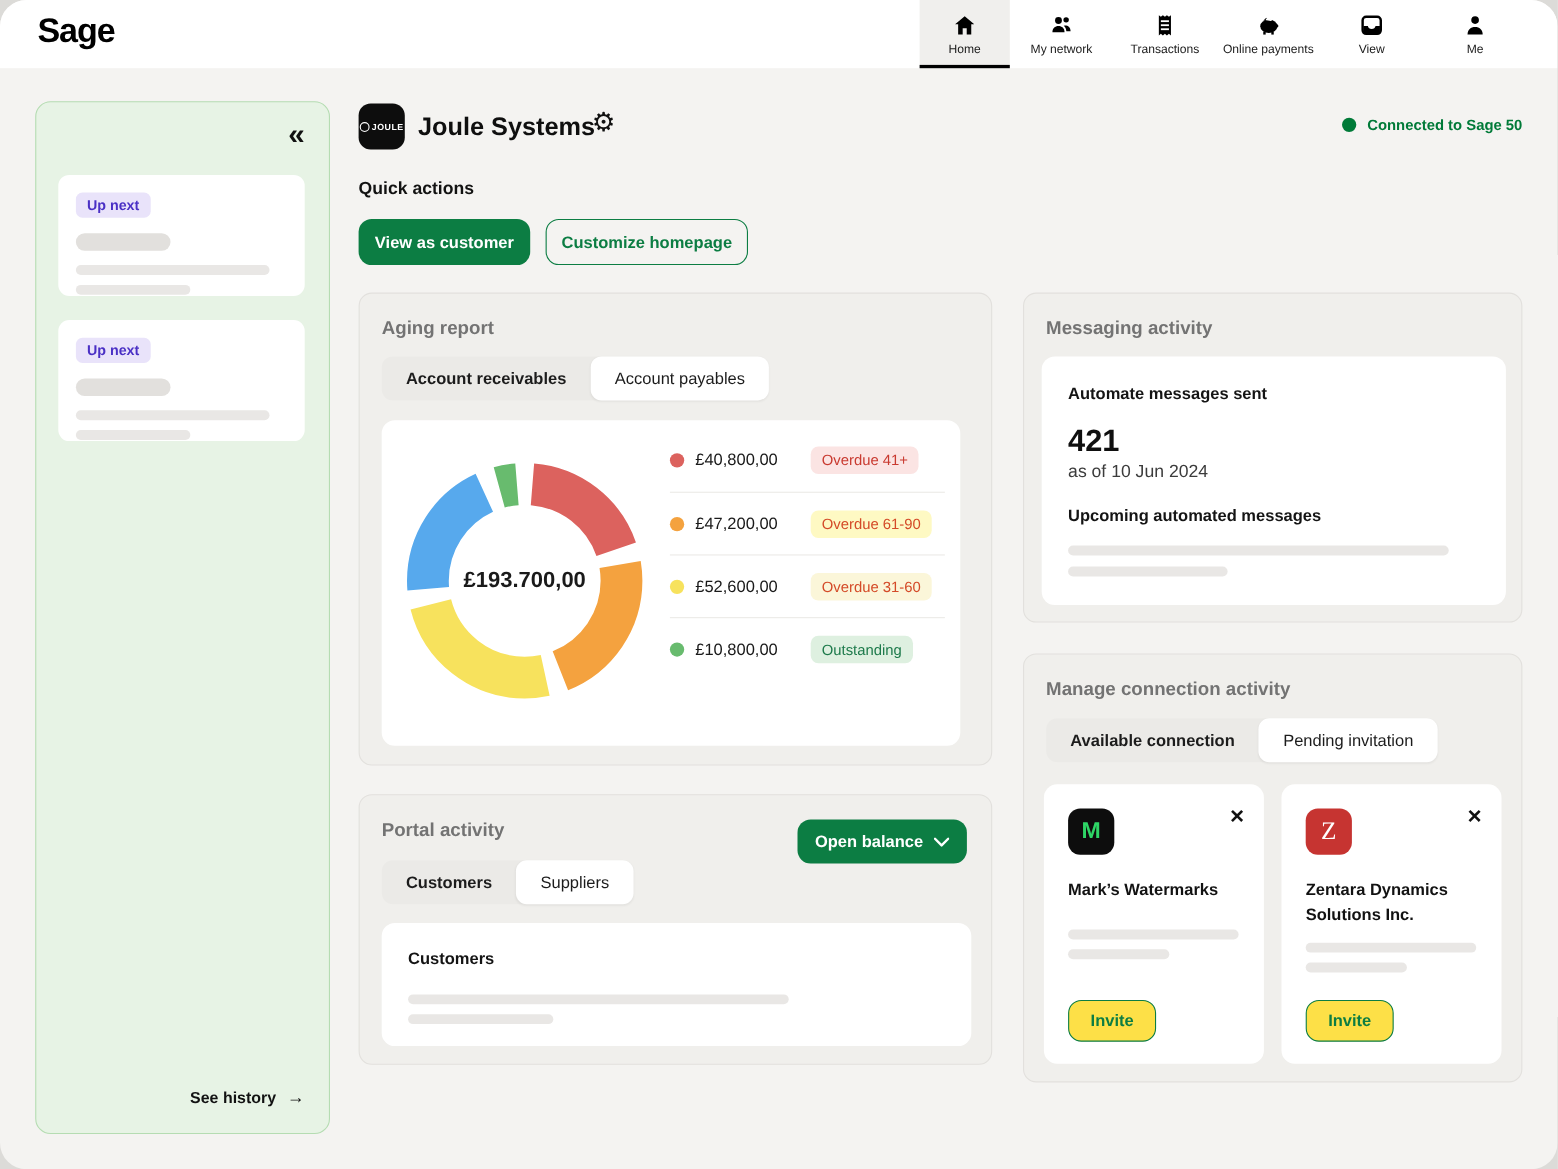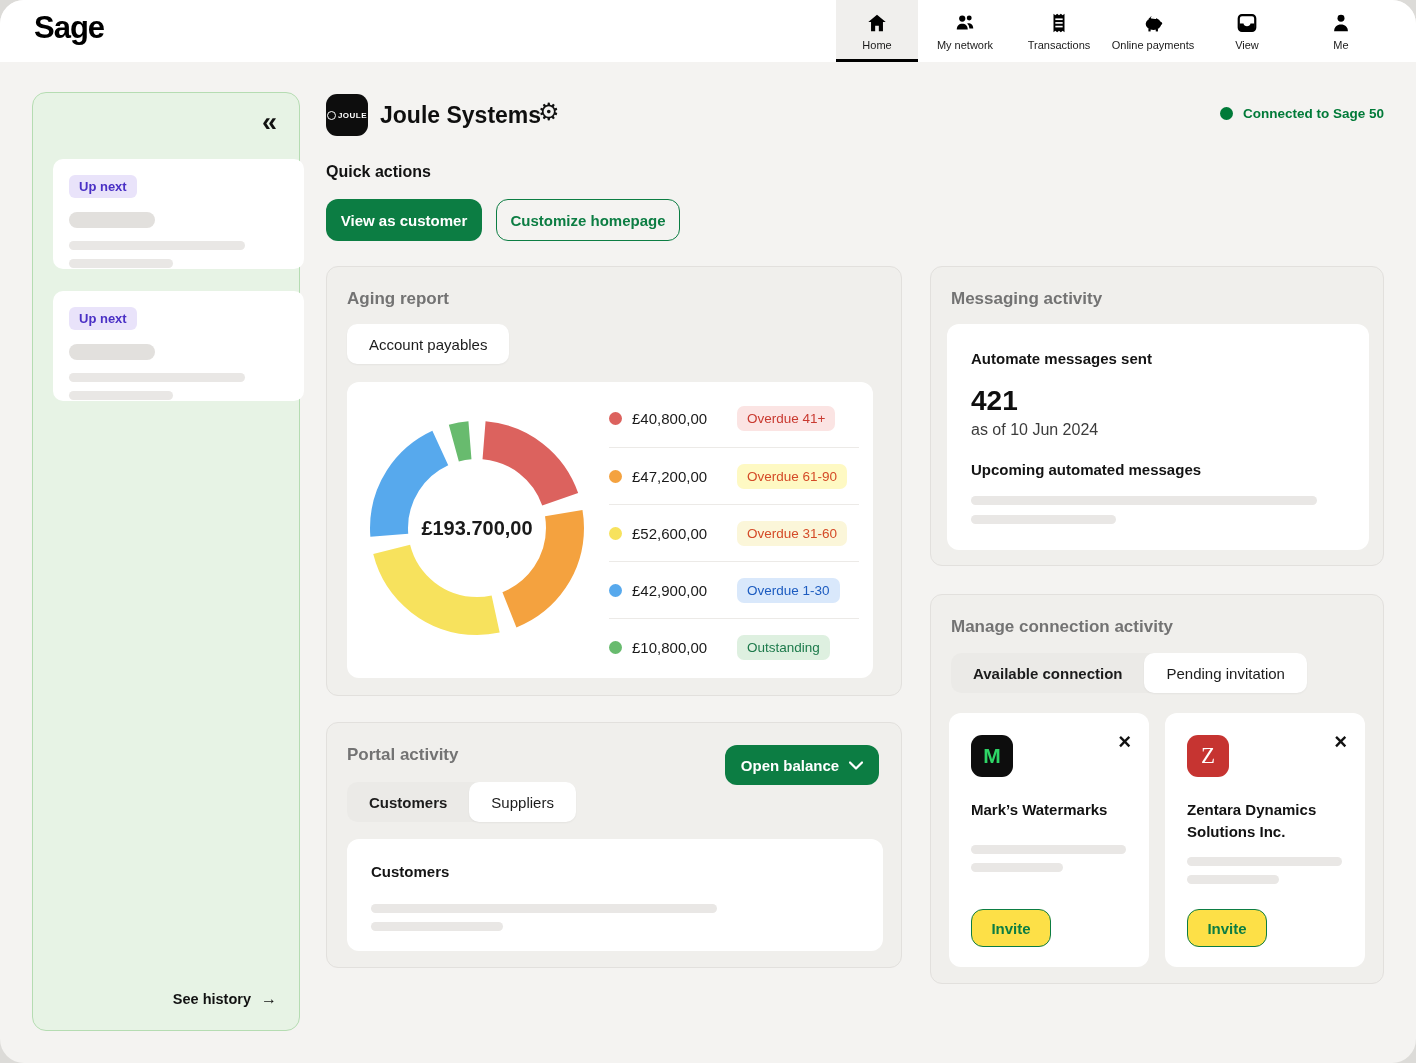--- a/index.html
+++ b/index.html
@@ -14,21 +14,21 @@
   .nav { position:absolute; right:28px; top:0; height:62px; display:flex; }
   .nav-item { position:relative; width:94px; height:62px; display:flex; flex-direction:column; align-items:center; justify-content:center; gap:5px; cursor:pointer; }
   .nav-item.active { background:#f0efed; }
   .nav-item.active::after { content:""; position:absolute; left:0; bottom:0; width:100%; height:3px; background:#000; }
   .nav-label { font-size:11px; color:#1a1a1a; white-space:nowrap; }
   .nav-icon { width:22px; height:22px; display:block; }
   
   .sidebar { position:absolute; left:32px; top:92px; width:268px; height:939px;
     background:#e7f3e5; border:1px solid #b5dcb2; border-radius:14px; }
   .collapse-btn { position:absolute; top:16px; right:22px; font-size:27px; font-weight:700; color:#111; line-height:1; cursor:pointer; }
-  .side-card { position:absolute; left:20px; width:251px; height:110px; background:#fff; border-radius:10px; padding:16px; }
+  .side-card { position:absolute; left:20px; width:224px; height:110px; background:#fff; border-radius:10px; padding:16px; }
   .side-card.c1 { top:66px; } .side-card.c2 { top:198px; }
   .upnext-badge { display:inline-block; background:#e9e3fa; color:#4a30c5; font-size:13px; font-weight:700; padding:4px 10px; border-radius:6px; }
   .sk { border-radius:8px; background:#e9e7e5; }
   .sk-thick { height:16px; background:#e2e0dd; }
   .sk-thin  { height:9px; }
   .side-card .sk-thick { margin-top:14px; width:86px; }
   .side-card .l1 { margin-top:13px; width:176px; }
   .side-card .l2 { margin-top:9px;  width:104px; }
   .see-history { position:absolute; right:22px; bottom:22px; font-size:14.5px; font-weight:700; color:#121212; cursor:pointer; }
   .see-history .arr { margin-left:10px; font-weight:400; font-size:16px; }
@@ -196,20 +196,21 @@
     <span class="conn-text" style="color: rgb(0, 122, 56);">Connected to Sage 50</span>
   </div>
 
   <div class="qa-title">Quick actions</div>
   <button class="btn btn-solid qa-view">View as customer</button>
   <button class="btn btn-outline qa-custom">Customize homepage</button>
 
   <section class="gray-card aging">
     <h2 class="card-title">Aging report</h2>
     <div class="tabs aging-tabs">
+      <div class="tab bold">Account receivables</div>
       <div class="tab pill">Account payables</div>
     </div>
     <div class="white-card aging-inner">
       <div class="donut-wrap">
         <svg class="glyph" width="216" height="216" viewBox="0 0 216 216" id="donut-svg">
             <circle cx="108" cy="108" r="88" fill="none" stroke="#dc625e" stroke-width="38" pathLength="100" stroke-dasharray="18.398455995882653 81.60154400411734" stroke-dashoffset="-1.3" transform="rotate(-90 108 108)"></circle>
             <circle cx="108" cy="108" r="88" fill="none" stroke="#f4a23f" stroke-width="38" pathLength="100" stroke-dasharray="21.69233144621719 78.3076685537828" stroke-dashoffset="-22.298455995882655" transform="rotate(-90 108 108)"></circle>
             <circle cx="108" cy="108" r="88" fill="none" stroke="#f7e25d" stroke-width="38" pathLength="100" stroke-dasharray="24.471538857436954 75.52846114256303" stroke-dashoffset="-46.59078744209984" transform="rotate(-90 108 108)"></circle>
             <circle cx="108" cy="108" r="88" fill="none" stroke="#57a9ed" stroke-width="38" pathLength="100" stroke-dasharray="19.479258878023675 80.52074112197631" stroke-dashoffset="-73.66232629953679" transform="rotate(-90 108 108)"></circle>
             <circle cx="108" cy="108" r="88" fill="none" stroke="#68bb6e" stroke-width="38" pathLength="100" stroke-dasharray="2.958414822439526 97.04158517756046" stroke-dashoffset="-95.74158517756047" transform="rotate(-90 108 108)"></circle>
@@ -226,25 +227,20 @@
           <span class="legend-dot" style="background: rgb(244, 162, 63);"></span>
           <span class="legend-amount">£47,200,00</span>
           <span class="legend-badge" style="background: #fef9c3; color: rgb(212, 75, 40);">Overdue 61-90</span>
         </div>
         <div class="legend-row">
           <span class="legend-dot" style="background: rgb(247, 226, 93);"></span>
           <span class="legend-amount">£52,600,00</span>
           <span class="legend-badge" style="background: rgb(251, 246, 217); color: rgb(212, 75, 40);">Overdue 31-60</span>
         </div>
         <div class="legend-row">
-          <span class="legend-dot" style="background: rgb(87, 169, 237);"></span>
-          <span class="legend-amount">£42,900,00</span>
-          <span class="legend-badge" style="background: rgb(217, 232, 251); color: rgb(29, 92, 192);">Overdue 1-30</span>
-        </div>
-        <div class="legend-row">
           <span class="legend-dot" style="background: rgb(104, 187, 110);"></span>
           <span class="legend-amount">£10,800,00</span>
           <span class="legend-badge" style="background: rgb(222, 240, 224); color: rgb(29, 122, 75);">Outstanding</span>
         </div>
       </div>
     </div>
   </section>
 
   <section class="gray-card portal">
     <h2 class="card-title">Portal activity</h2>

